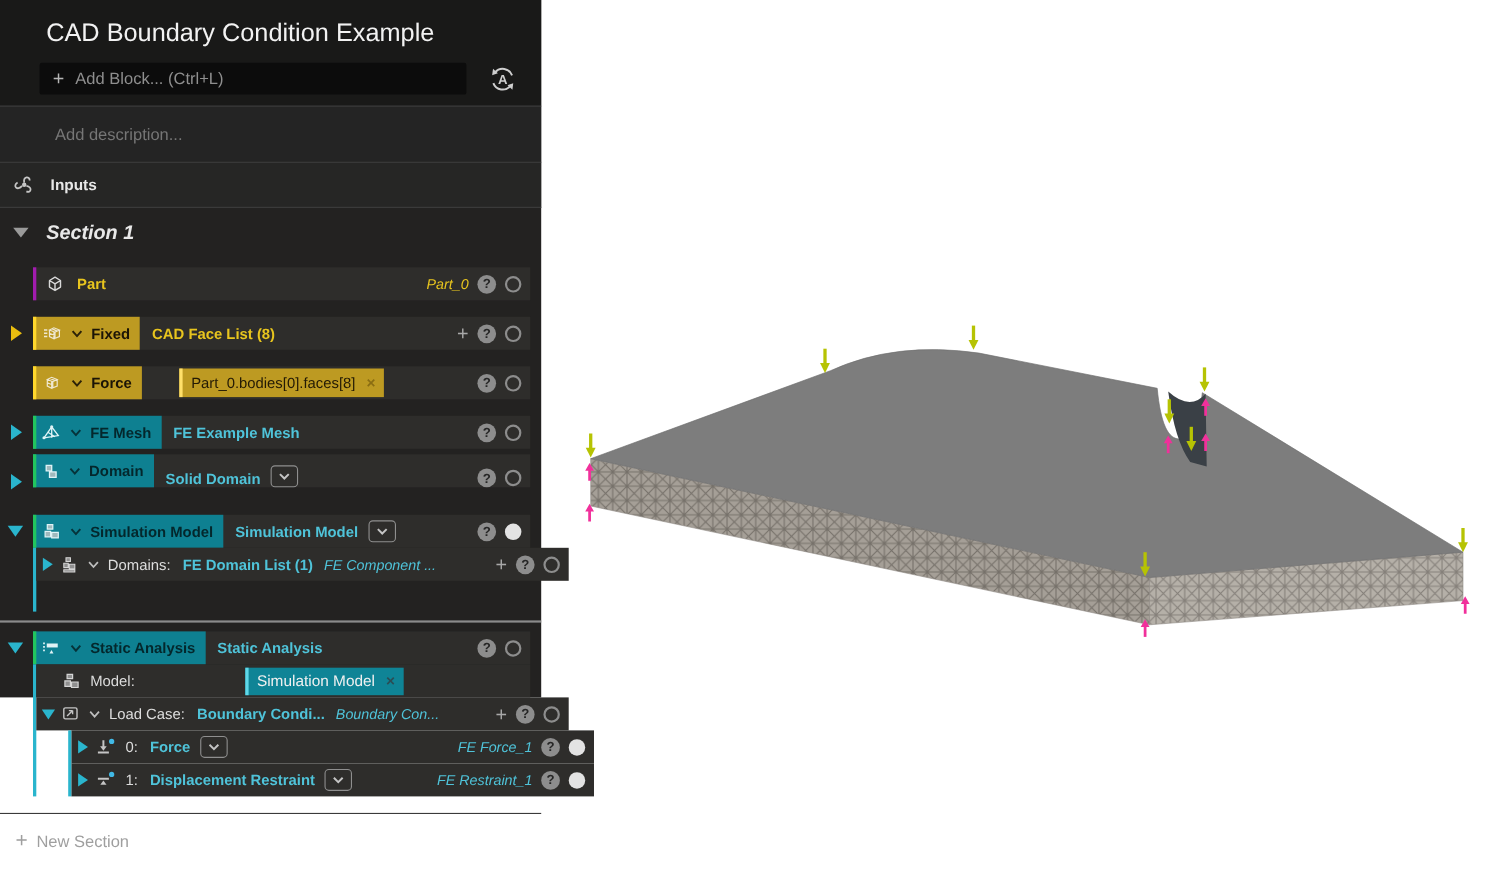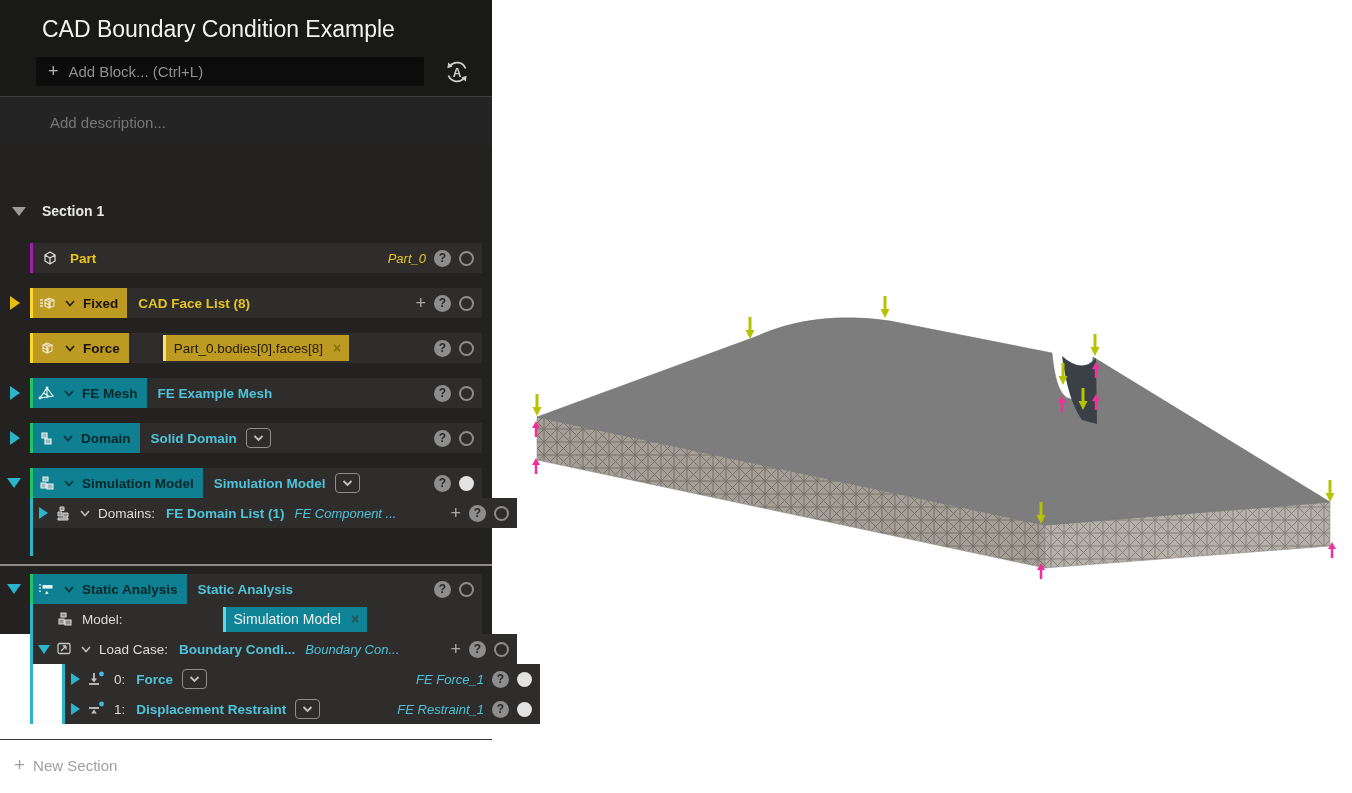--- a/index.html
+++ b/index.html
@@ -15,21 +15,21 @@
   .addblock .plus{margin:0 10px 0 12px;font-size:18px;color:#b5b5b5;font-weight:400;}
   .auto-btn{position:absolute;left:442px;top:57px;width:30px;height:29px;display:flex;
             align-items:center;justify-content:center;}
   .desc{position:absolute;left:0;top:96px;width:492px;height:50px;background:#242424;
         border-top:1px solid #3d3d3d;display:flex;align-items:center;color:#767676;font-size:15px;}
   .desc span{margin-left:50px;}
   .inputs-row{position:absolute;left:0;top:147px;width:492px;height:40px;background:#262625;
         border-top:1px solid #3d3d3d;border-bottom:1px solid #3d3d3d;display:flex;align-items:center;}
   .inputs-row .lbl{margin-left:14px;font-size:14px;font-weight:bold;color:#e8e8e8;}
   .section-row{position:absolute;left:0;top:192px;width:492px;height:38px;display:flex;align-items:center;}
-  .section-row .lbl{font-size:14px;font-weight:bold;color:#e8e8e8;margin-left:12px;}
+  .section-row .lbl{font-size:18px;font-weight:bold;color:#e8e8e8;margin-left:12px;font-style:italic;}
   .newsec{position:absolute;left:0;top:739px;width:492px;border-top:1px solid #3a3a3a;}
   .newsec-inner{margin:14px 0 0 14px;display:flex;align-items:center;color:#9f9f9f;font-size:15px;}
   .newsec-inner .plus{font-size:19px;margin-right:8px;color:#9f9f9f;}
 
   
   .tri{width:0;height:0;display:inline-block;}
   .tri-d-gray{border-left:7px solid transparent;border-right:7px solid transparent;border-top:9px solid #9a9a9a;margin-left:12px;}
   .tri-r-y{position:absolute;border-top:7px solid transparent;border-bottom:7px solid transparent;border-left:10px solid #e9bd0f;}
   .tri-r-t{position:absolute;border-top:7px solid transparent;border-bottom:7px solid transparent;border-left:10px solid #2ab5cd;}
   .tri-d-t{position:absolute;border-left:7px solid transparent;border-right:7px solid transparent;border-top:10px solid #2ab5cd;}
@@ -144,20 +144,29 @@
           <polygon points="21.8,22.5 17.4,18.4 22.6,16.7" fill="#cfcfcf"></polygon>
           <text x="13" y="17.5" text-anchor="middle" font-size="12" font-weight="bold" fill="#cfcfcf">A</text>
         </svg>
       </div>
     </div>
 
     <div class="desc">
       <span>Add description...</span>
     </div>
 
+    <div class="inputs-row">
+      <span class="icon" style="margin-left:12px;">
+        <svg width="20" height="20" viewBox="0 0 20 20">
+          <circle cx="10" cy="10" r="2" fill="#c5c5c5"></circle>
+          <path d="M10,8 C9,2 15,2 15,6 M12,11 C18,12 16,18 12,16 M8,11 C4,16 -1,11 4,8" stroke="#c5c5c5" stroke-width="1.6" fill="none"></path>
+        </svg>
+      </span>
+      <span class="lbl">Inputs</span>
+    </div>
 
     <div class="section-row">
       <span class="tri tri-d-gray"></span>
       <span class="lbl" style="margin-left:16px;">Section 1</span>
     </div>
 
     <div class="brow" style="left:30px;top:243px;width:452px;border-left:3px solid #a21caf;">
       <span class="icon" style="margin-left:8px;">
         <svg width="18" height="18" viewBox="0 0 18 18">
           <path d="M4,6 L9,3 L14,6 L9,9 Z M4,6 V12 L9,15 V9 M14,6 V12 L9,15" stroke="#d8d8d8" stroke-width="1.3" fill="none" stroke-linejoin="round"></path>
@@ -231,21 +240,21 @@
         <span class="plabel mln">FE Mesh</span>
       </div>
       <span class="val-t">FE Example Mesh</span>
       <div class="ric">
         <span class="qicon">?</span>
         <span class="ring"></span>
       </div>
     </div>
 
     <span class="tri tri-r-t" style="left:10px;top:431px;"></span>
-    <div class="brow" style="left:30px;top:423px;width:452px;">
+    <div class="brow" style="left:30px;top:413px;width:452px;align-items:flex-end;">
       <div class="pill pill-t">
         <span class="icon">
           <svg width="17" height="17" viewBox="0 0 17 17">
             <path d="M4,3 h5 v5 h-5 z M7,9 h6 v5 h-6 z" stroke="#dff3f6" stroke-width="1.2" fill="#9fb9bd"></path>
           </svg>
         </span>
         <svg class="mln" width="10" height="7" viewBox="0 0 10 7">
           <polyline points="1,1 5,5.5 9,1" stroke="#06333a" stroke-width="1.8" fill="none"></polyline>
         </svg>
         <span class="plabel mln">Domain</span>

